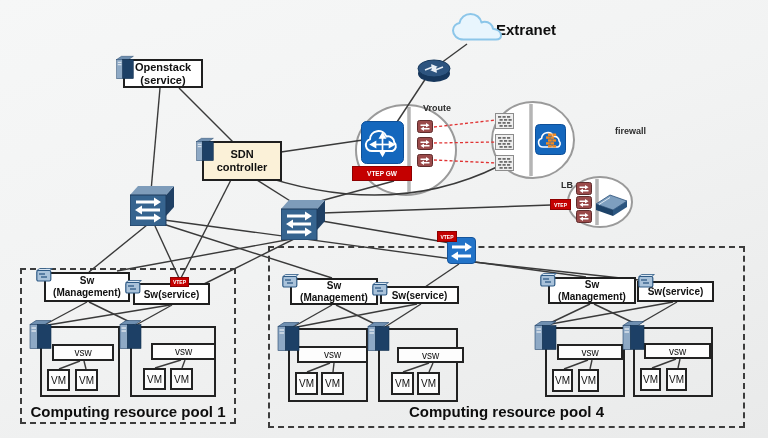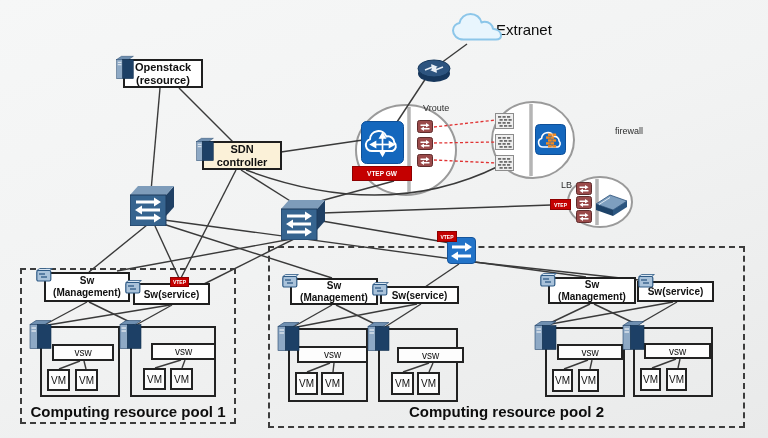--- a/index.html
+++ b/index.html
@@ -12,21 +12,21 @@
        display:flex;flex-direction:column;align-items:center;justify-content:center;
        font-weight:bold;color:#101010;text-align:center;box-sizing:border-box;}
   .cream{background:#fbf1d8;}
   .groupbox{position:absolute;z-index:2;background:transparent;border:2px solid #222;box-sizing:border-box;}
   .smallbox{position:absolute;z-index:4;background:#fdfdfd;border:2px solid #222;box-sizing:border-box;
        display:flex;align-items:center;justify-content:center;font-weight:normal;font-size:10px;color:#101010;}
   .pool{position:absolute;z-index:1;border:2px dashed #3c3c3c;box-sizing:border-box;background:transparent;}
   .pool-title{position:absolute;z-index:4;text-align:center;font-weight:bold;font-size:15px;color:#0d0d0d;}
   .vtep{position:absolute;z-index:6;background:#c40000;color:#fff;font-weight:bold;
         display:flex;align-items:center;justify-content:center;border:1px solid #8e0000;box-sizing:border-box;}
-  .lbl{position:absolute;z-index:4;font-weight:normal;color:#2d2d2d;}
+  .lbl{position:absolute;z-index:4;font-weight:bold;color:#2d2d2d;}
   .icon{position:absolute;z-index:5;line-height:0;}
   svg{display:block;}
 </style>
 </head>
 <body>
 
 <div id="stage">
 
   <svg id="wires" width="768" height="438" viewBox="0 0 768 438">
 
@@ -108,33 +108,33 @@
         <line x1="9" y1="14" x2="16" y2="11.3"></line>
           <polygon points="16,9.3 20,10.8 16.6,12.9"></polygon>
         <line x1="27" y1="11" x2="20" y2="13.7"></line>
           <polygon points="20,15.7 16,14.2 19.4,12.1"></polygon>
       </g>
     </svg>
   </div>
 
   <div class="box" style="left:123px;top:59px;width:80px;height:29px;font-size:11px;line-height:13px;">
     <span>Openstack</span>
-    <span>(resource)</span>
+    <span>(service)</span>
   </div>
   <div class="icon" style="left:115px;top:55px;">
     <svg width="20" height="25" viewBox="0 0 25 29">
       <polygon points="2,4.5 8,0.5 23,0.5 17,4.5" fill="#6f8fb0" stroke="#23456b" stroke-width="0.6"></polygon>
       <rect x="2" y="4.5" width="7.5" height="24" fill="#8ea9c5" stroke="#23456b" stroke-width="0.6"></rect>
       <rect x="9.5" y="4.5" width="13.5" height="24" fill="#1d4066" stroke="#122f4e" stroke-width="0.6"></rect>
       <line x1="3.5" y1="8" x2="8" y2="8" stroke="#fff" stroke-width="1"></line>
       <line x1="3.5" y1="11" x2="8" y2="11" stroke="#fff" stroke-width="1"></line>
     </svg>
   </div>
 
-  <div class="box cream" style="left:202px;top:141px;width:80px;height:29px;font-size:11px;line-height:13px;">
+  <div class="box cream" style="left:202px;top:141px;width:80px;height:40px;font-size:11px;line-height:13px;">
     <span>SDN</span>
     <span>controller</span>
   </div>
   <div class="icon" style="left:195px;top:137px;">
     <svg width="20" height="25" viewBox="0 0 25 29">
       <polygon points="2,4.5 8,0.5 23,0.5 17,4.5" fill="#6f8fb0" stroke="#23456b" stroke-width="0.6"></polygon>
       <rect x="2" y="4.5" width="7.5" height="24" fill="#8ea9c5" stroke="#23456b" stroke-width="0.6"></rect>
       <rect x="9.5" y="4.5" width="13.5" height="24" fill="#1d4066" stroke="#122f4e" stroke-width="0.6"></rect>
       <line x1="3.5" y1="8" x2="8" y2="8" stroke="#fff" stroke-width="1"></line>
       <line x1="3.5" y1="11" x2="8" y2="11" stroke="#fff" stroke-width="1"></line>
@@ -373,21 +373,21 @@
         <rect x="9.5" y="4.5" width="13.5" height="24" fill="#1d4066" stroke="#122f4e" stroke-width="0.6"></rect>
         <line x1="3.5" y1="8" x2="8" y2="8" stroke="#fff" stroke-width="1"></line>
         <line x1="3.5" y1="11" x2="8" y2="11" stroke="#fff" stroke-width="1"></line>
       </svg>
   </div>
   <div class="smallbox" style="left:151px;top:343px;width:65px;height:17px;">vsw</div>
   <div class="smallbox" style="left:143px;top:368px;width:23px;height:22px;">VM</div>
   <div class="smallbox" style="left:170px;top:368px;width:23px;height:22px;">VM</div>
 
   <div class="pool" style="left:268px;top:246px;width:477px;height:182px;"></div>
-  <div class="pool-title" style="left:268px;top:403px;width:477px;">Computing resource pool 2</div>
+  <div class="pool-title" style="left:268px;top:403px;width:477px;">Computing resource pool 4</div>
 
   <div class="box" style="left:290px;top:278px;width:88px;height:27px;font-size:10px;line-height:12px;z-index:4;">
     <span>Sw</span>
     <span>(Management)</span>
   </div>
   <div class="icon" style="left:282px;top:274px;">
     <svg width="17" height="14" viewBox="0 0 17 14">
         <polygon points="0.8,2.5 3.6,0.5 16.4,0.5 13.6,2.5" fill="#d9e6f2" stroke="#2e5a85" stroke-width="0.8"></polygon>
         <rect x="0.8" y="2.5" width="14" height="10.5" rx="1.5" fill="#a9c2da" stroke="#2e5a85" stroke-width="1.2"></rect>
         <line x1="3" y1="6" x2="9" y2="6" stroke="#2e5a85" stroke-width="1.3"></line>

